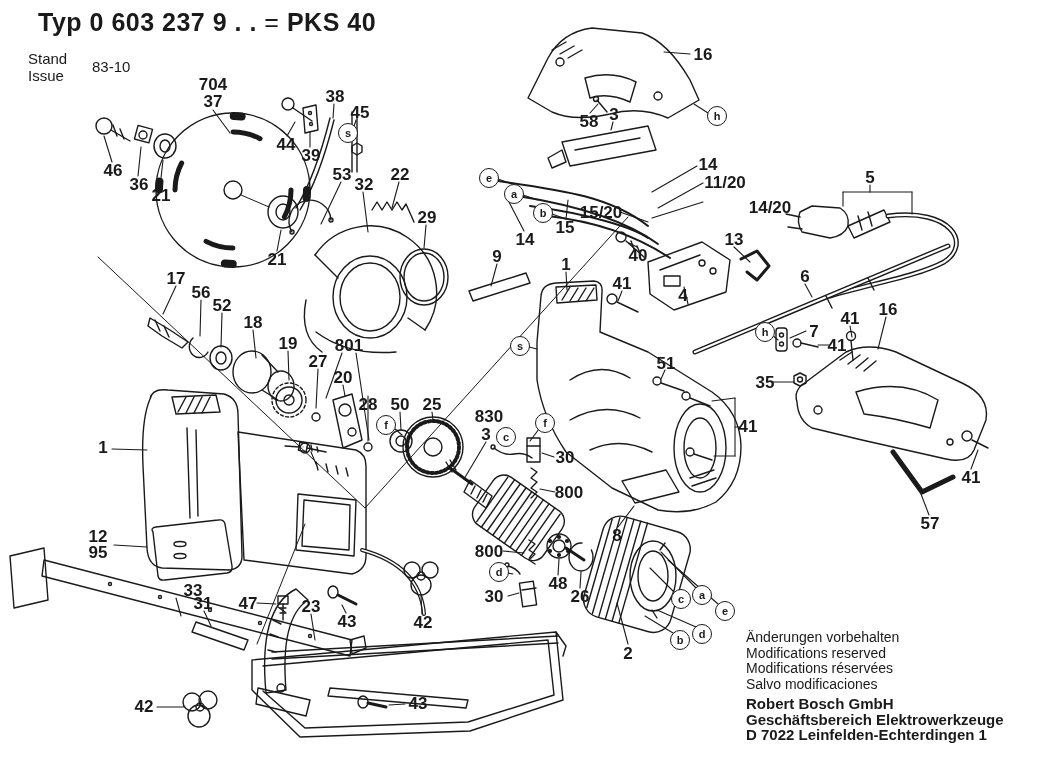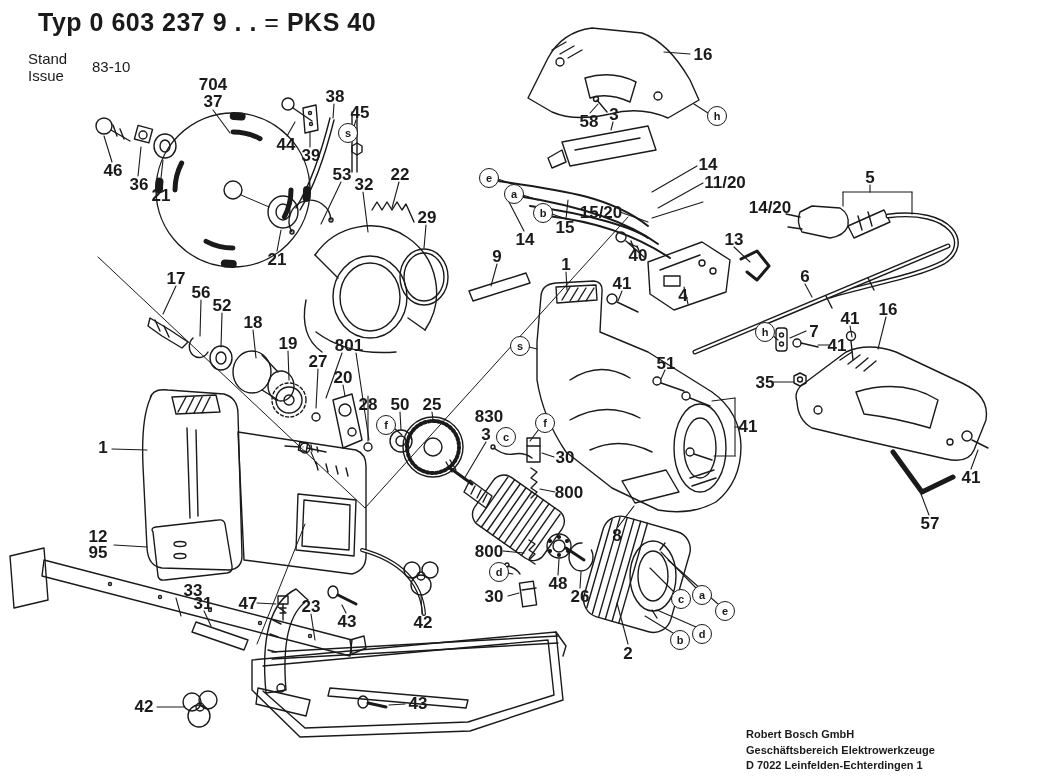--- a/index.html
+++ b/index.html
@@ -10,21 +10,21 @@
   .title-row .b{font-weight:bold;}
   .title-row .m{font-weight:600;}
   .stand-block{position:absolute;left:28px;top:50px;font-size:15px;line-height:17px;}
   .issue-val{position:absolute;left:92px;top:58px;font-size:15px;}
   .part-label{position:absolute;transform:translate(-50%,-50%);font-size:17px;font-weight:bold;
               white-space:nowrap;line-height:1;}
   .callout{position:absolute;transform:translate(-50%,-50%);width:18px;height:18px;border:1.6px solid #1a1a1a;
            border-radius:50%;font-size:11px;font-weight:bold;display:flex;align-items:center;justify-content:center;
            background:#fff;line-height:1;}
   .footer-notices{position:absolute;left:746px;top:630px;font-size:14px;line-height:15.5px;}
-  .footer-company{position:absolute;left:746px;top:696px;font-size:11px;line-height:15.5px;font-weight:bold;margin-top:31px;}
+  .footer-company{position:absolute;left:746px;top:696px;font-size:15px;line-height:15.5px;font-weight:bold;}
 </style>
 </head>
 <body>
 
 <div class="page">
 
   <svg class="art" width="1040" height="777" viewBox="0 0 1040 777" stroke="#1a1a1a" fill="none" stroke-width="1.4" stroke-linecap="round" stroke-linejoin="round">
 
     <g stroke-width="1">
       <polyline points="98,257 365,508 628,217"></polyline>
@@ -574,19 +574,25 @@
       <span class="callout" style="left: 545px; top: 423px;">f</span>
       <span class="callout" style="left: 506px; top: 437px;">c</span>
       <span class="callout" style="left: 499px; top: 572px;">d</span>
       <span class="callout" style="left: 681px; top: 599px;">c</span>
       <span class="callout" style="left: 702px; top: 595px;">a</span>
       <span class="callout" style="left: 725px; top: 611px;">e</span>
       <span class="callout" style="left: 702px; top: 634px;">d</span>
       <span class="callout" style="left: 680px; top: 640px;">b</span>
     </div>
 
+  <div class="footer-notices" id="footer-notices">
+      <div>Änderungen vorbehalten</div>
+      <div>Modifications reserved</div>
+      <div>Modifications réservées</div>
+      <div>Salvo modificaciones</div>
+    </div>
   <div class="footer-company" id="footer-company">
       <div>Robert Bosch GmbH</div>
       <div>Geschäftsbereich Elektrowerkzeuge</div>
       <div>D 7022 Leinfelden-Echterdingen 1</div>
     </div>
 
 </div>
 
 </body></html>

